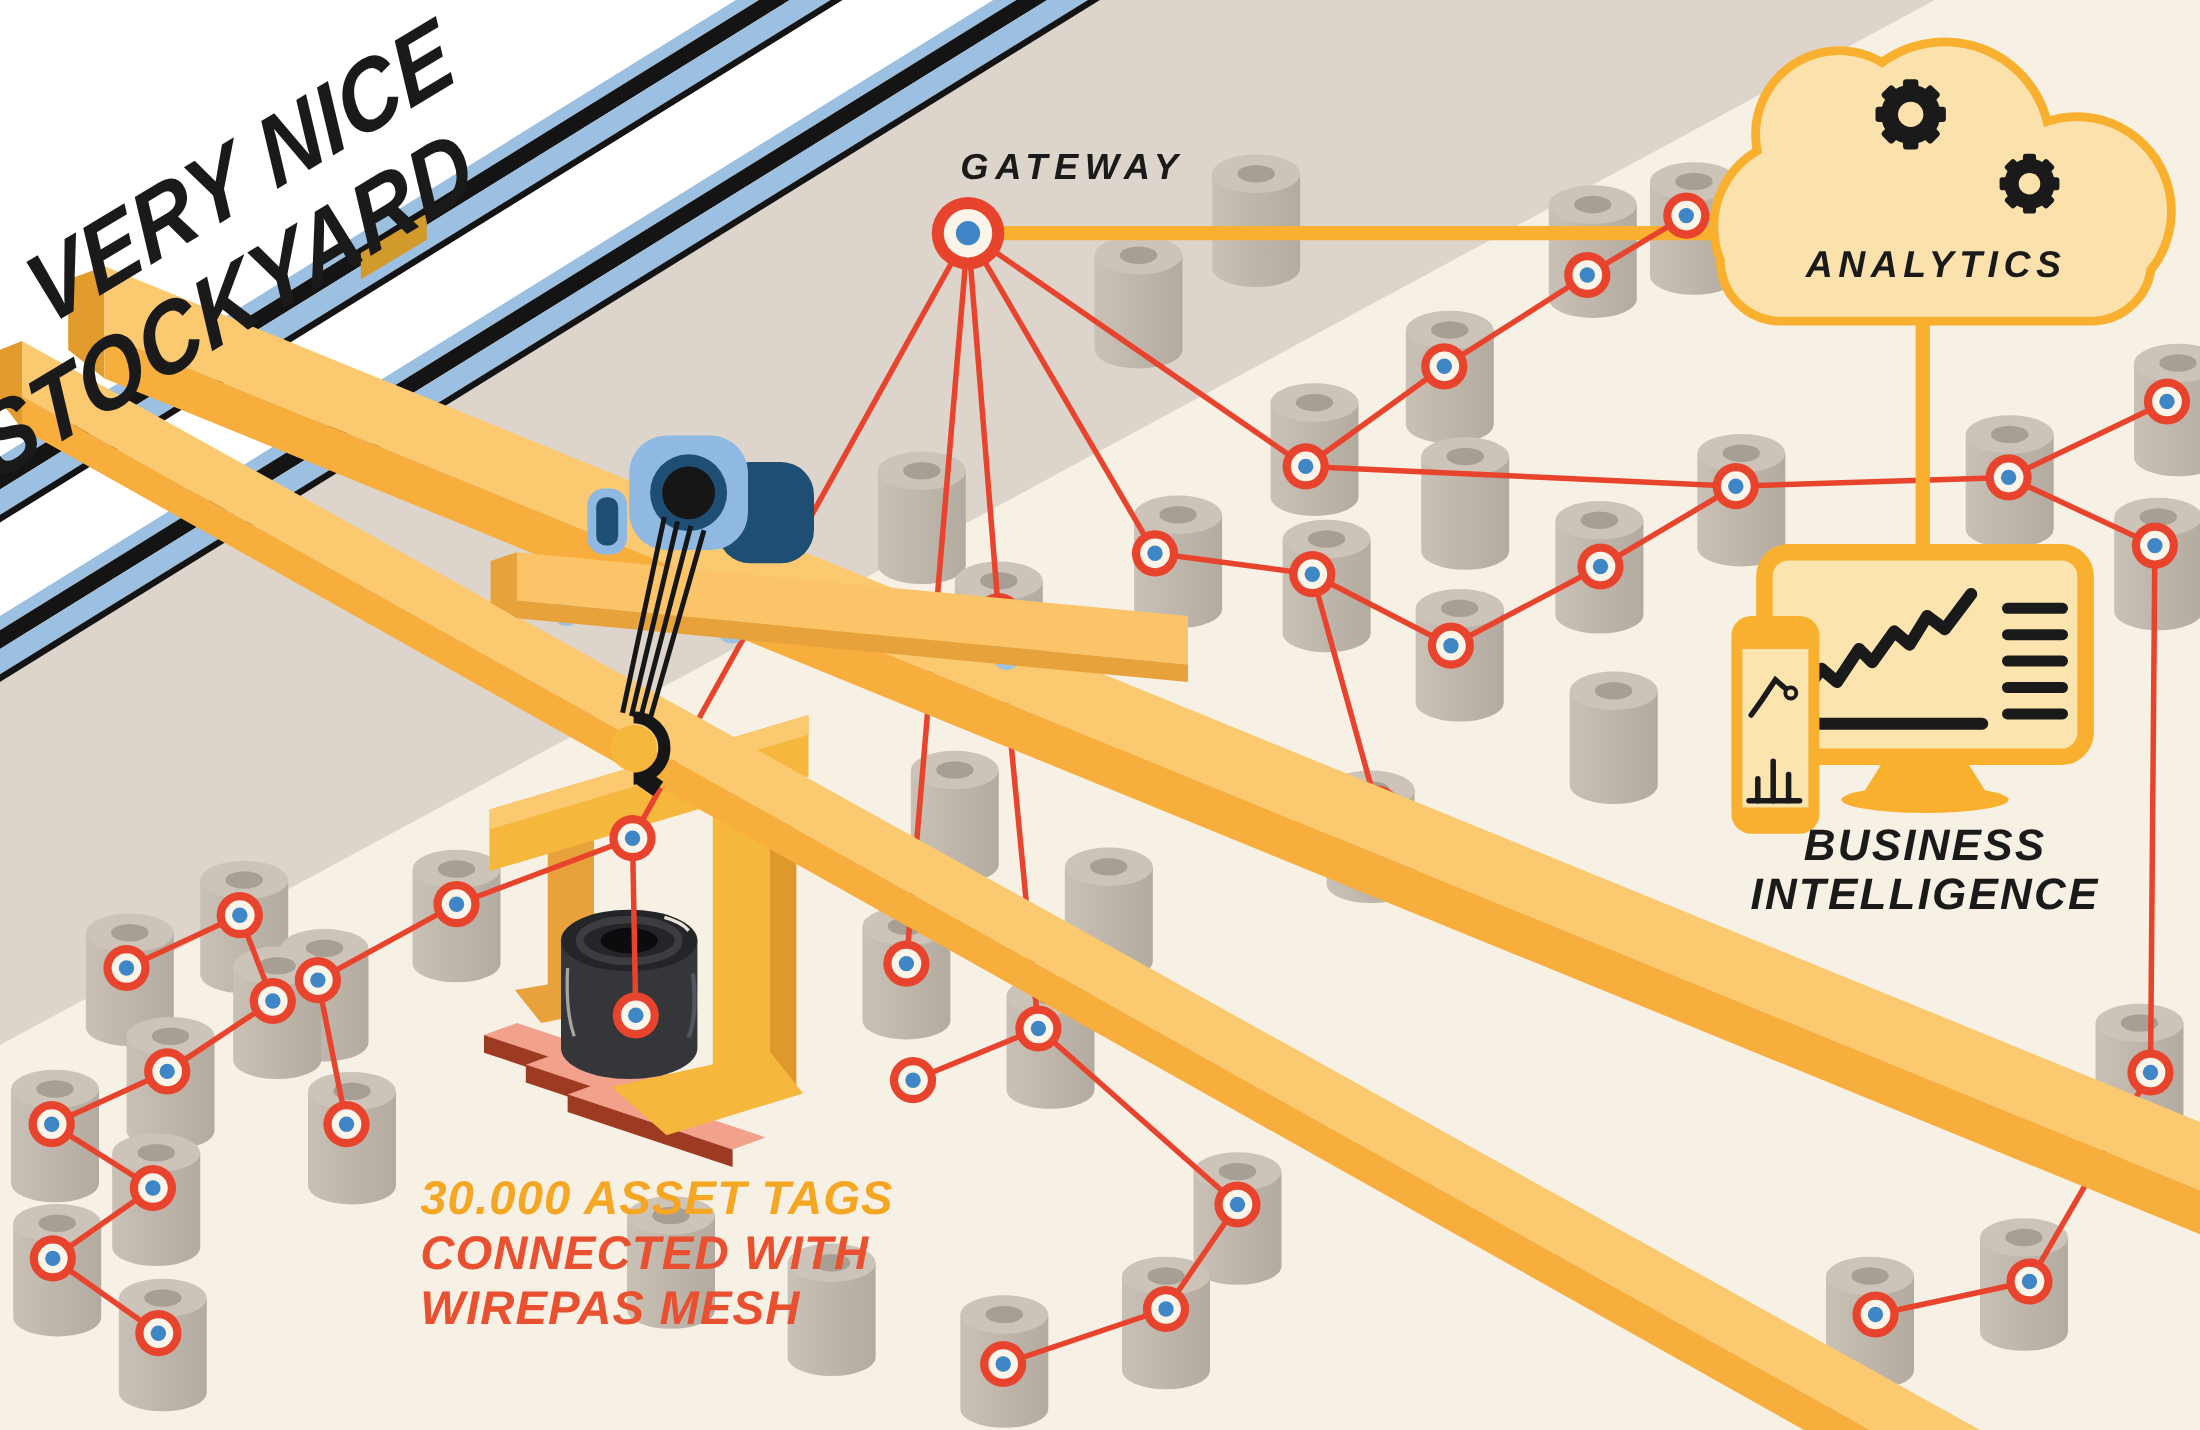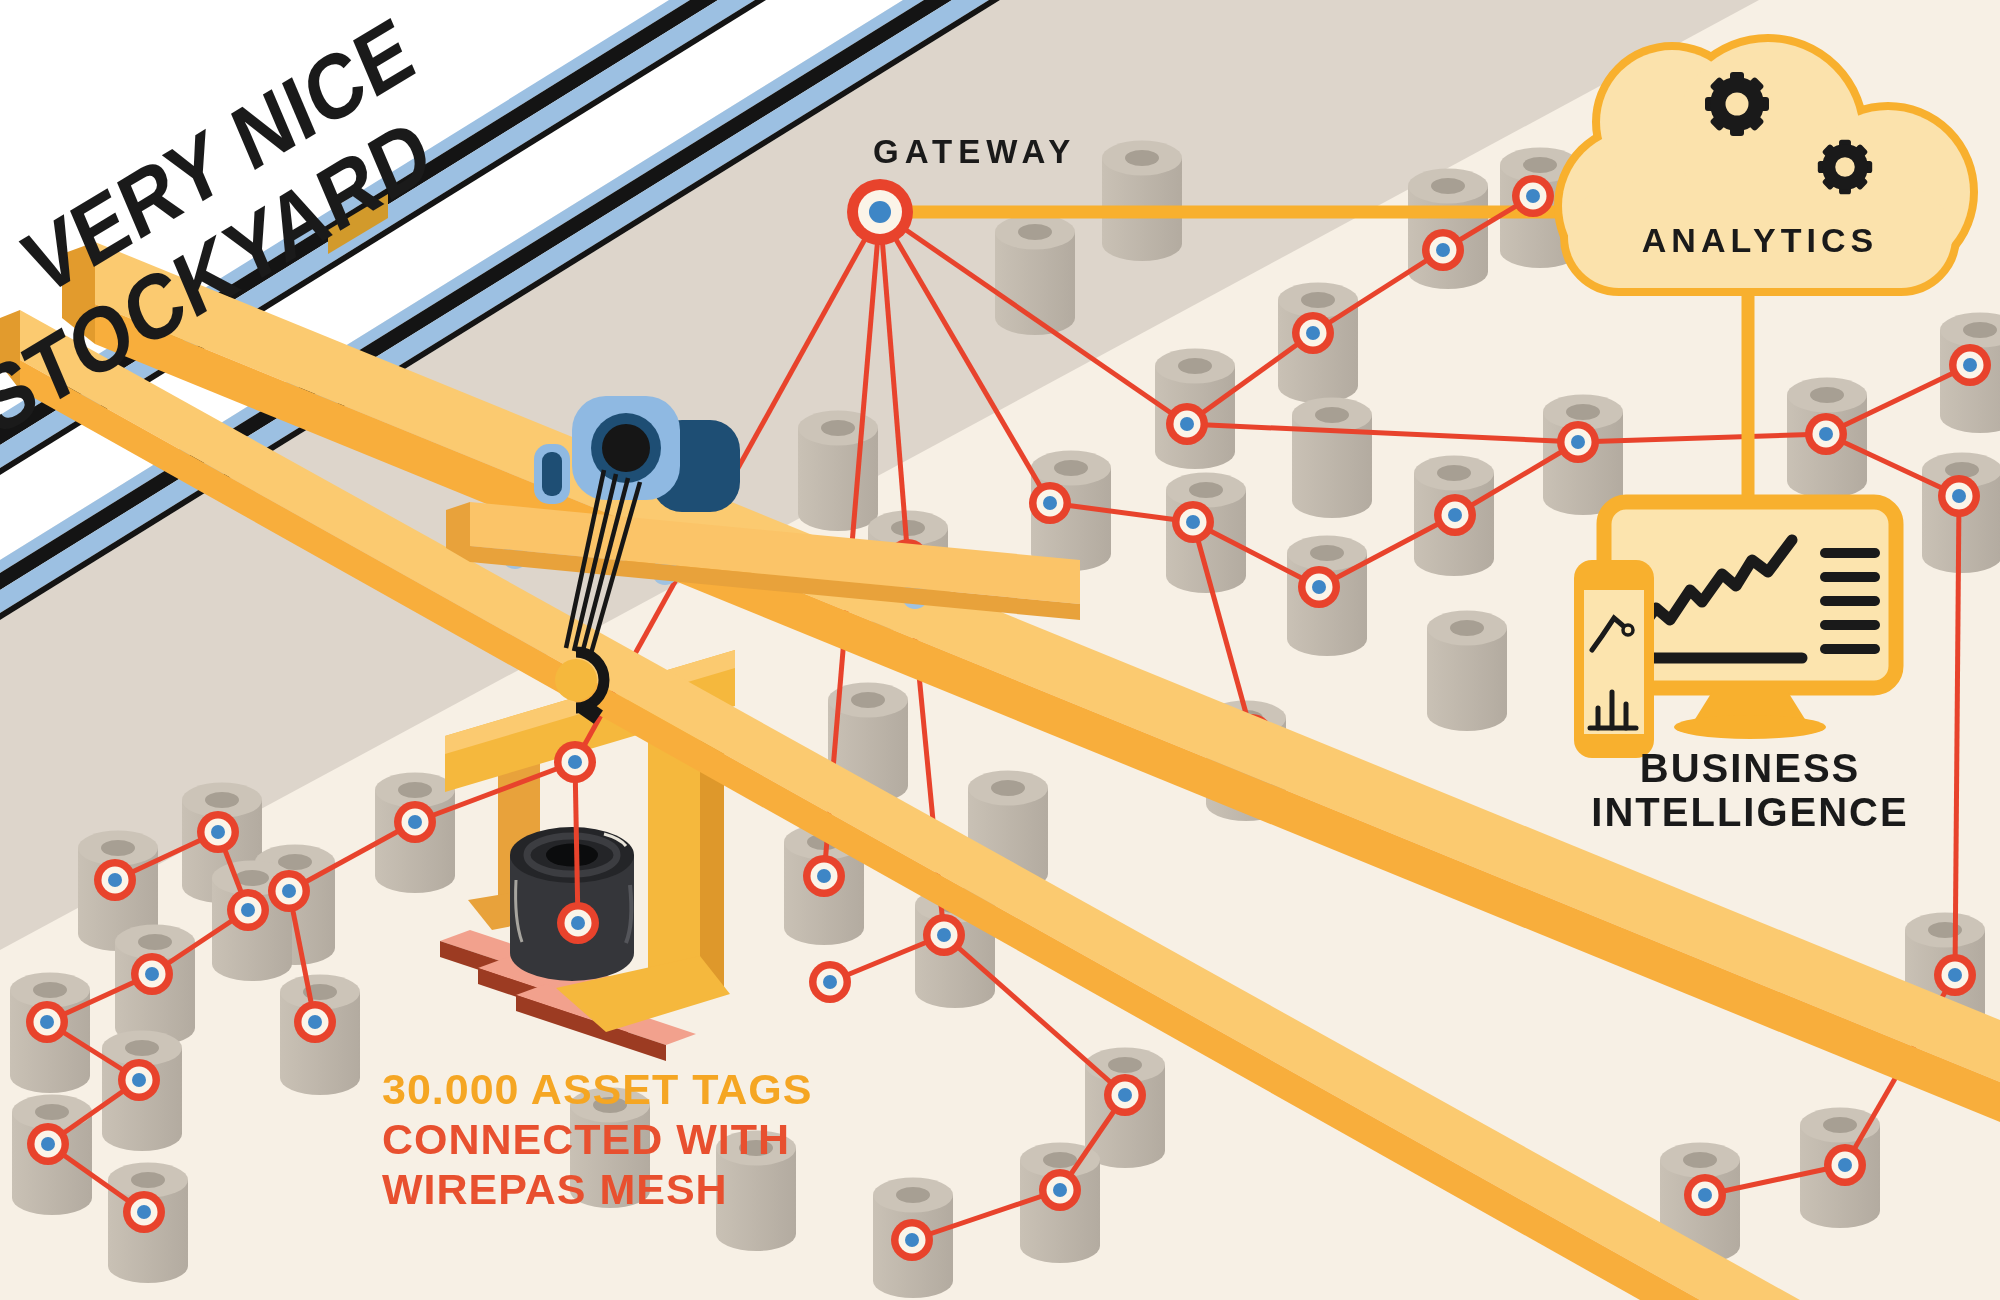--- a/index.html
+++ b/index.html
@@ -1,17 +1,17 @@
 <!DOCTYPE html>
 <html><head>
 <meta charset="utf-8">
 <style>
   html,body{margin:0;padding:0;background:#e9e4db;}
   .stage{position:relative;width:2000px;height:1300px;overflow:hidden;background:#84cc16;
-         font-family:"Liberation Sans",sans-serif;}
+         font-family:"Liberation Sans",sans-serif;font-style:italic;}
   svg text{font-family:"Liberation Sans",sans-serif;}
   .title-line{font-weight:bold;font-size:88px;fill:#1A1A1A;letter-spacing:1px;}
   .gateway-label{font-weight:bold;font-size:33px;fill:#1A1A1A;letter-spacing:6px;}
   .analytics-label{font-weight:bold;font-size:34px;fill:#1A1A1A;letter-spacing:5px;}
   .bi-label{font-weight:bold;font-size:40px;fill:#1A1A1A;letter-spacing:2px;text-anchor:middle;}
   .tag-line{font-weight:bold;font-size:43px;letter-spacing:1px;}
 </style>
 </head>
 <body>
 

